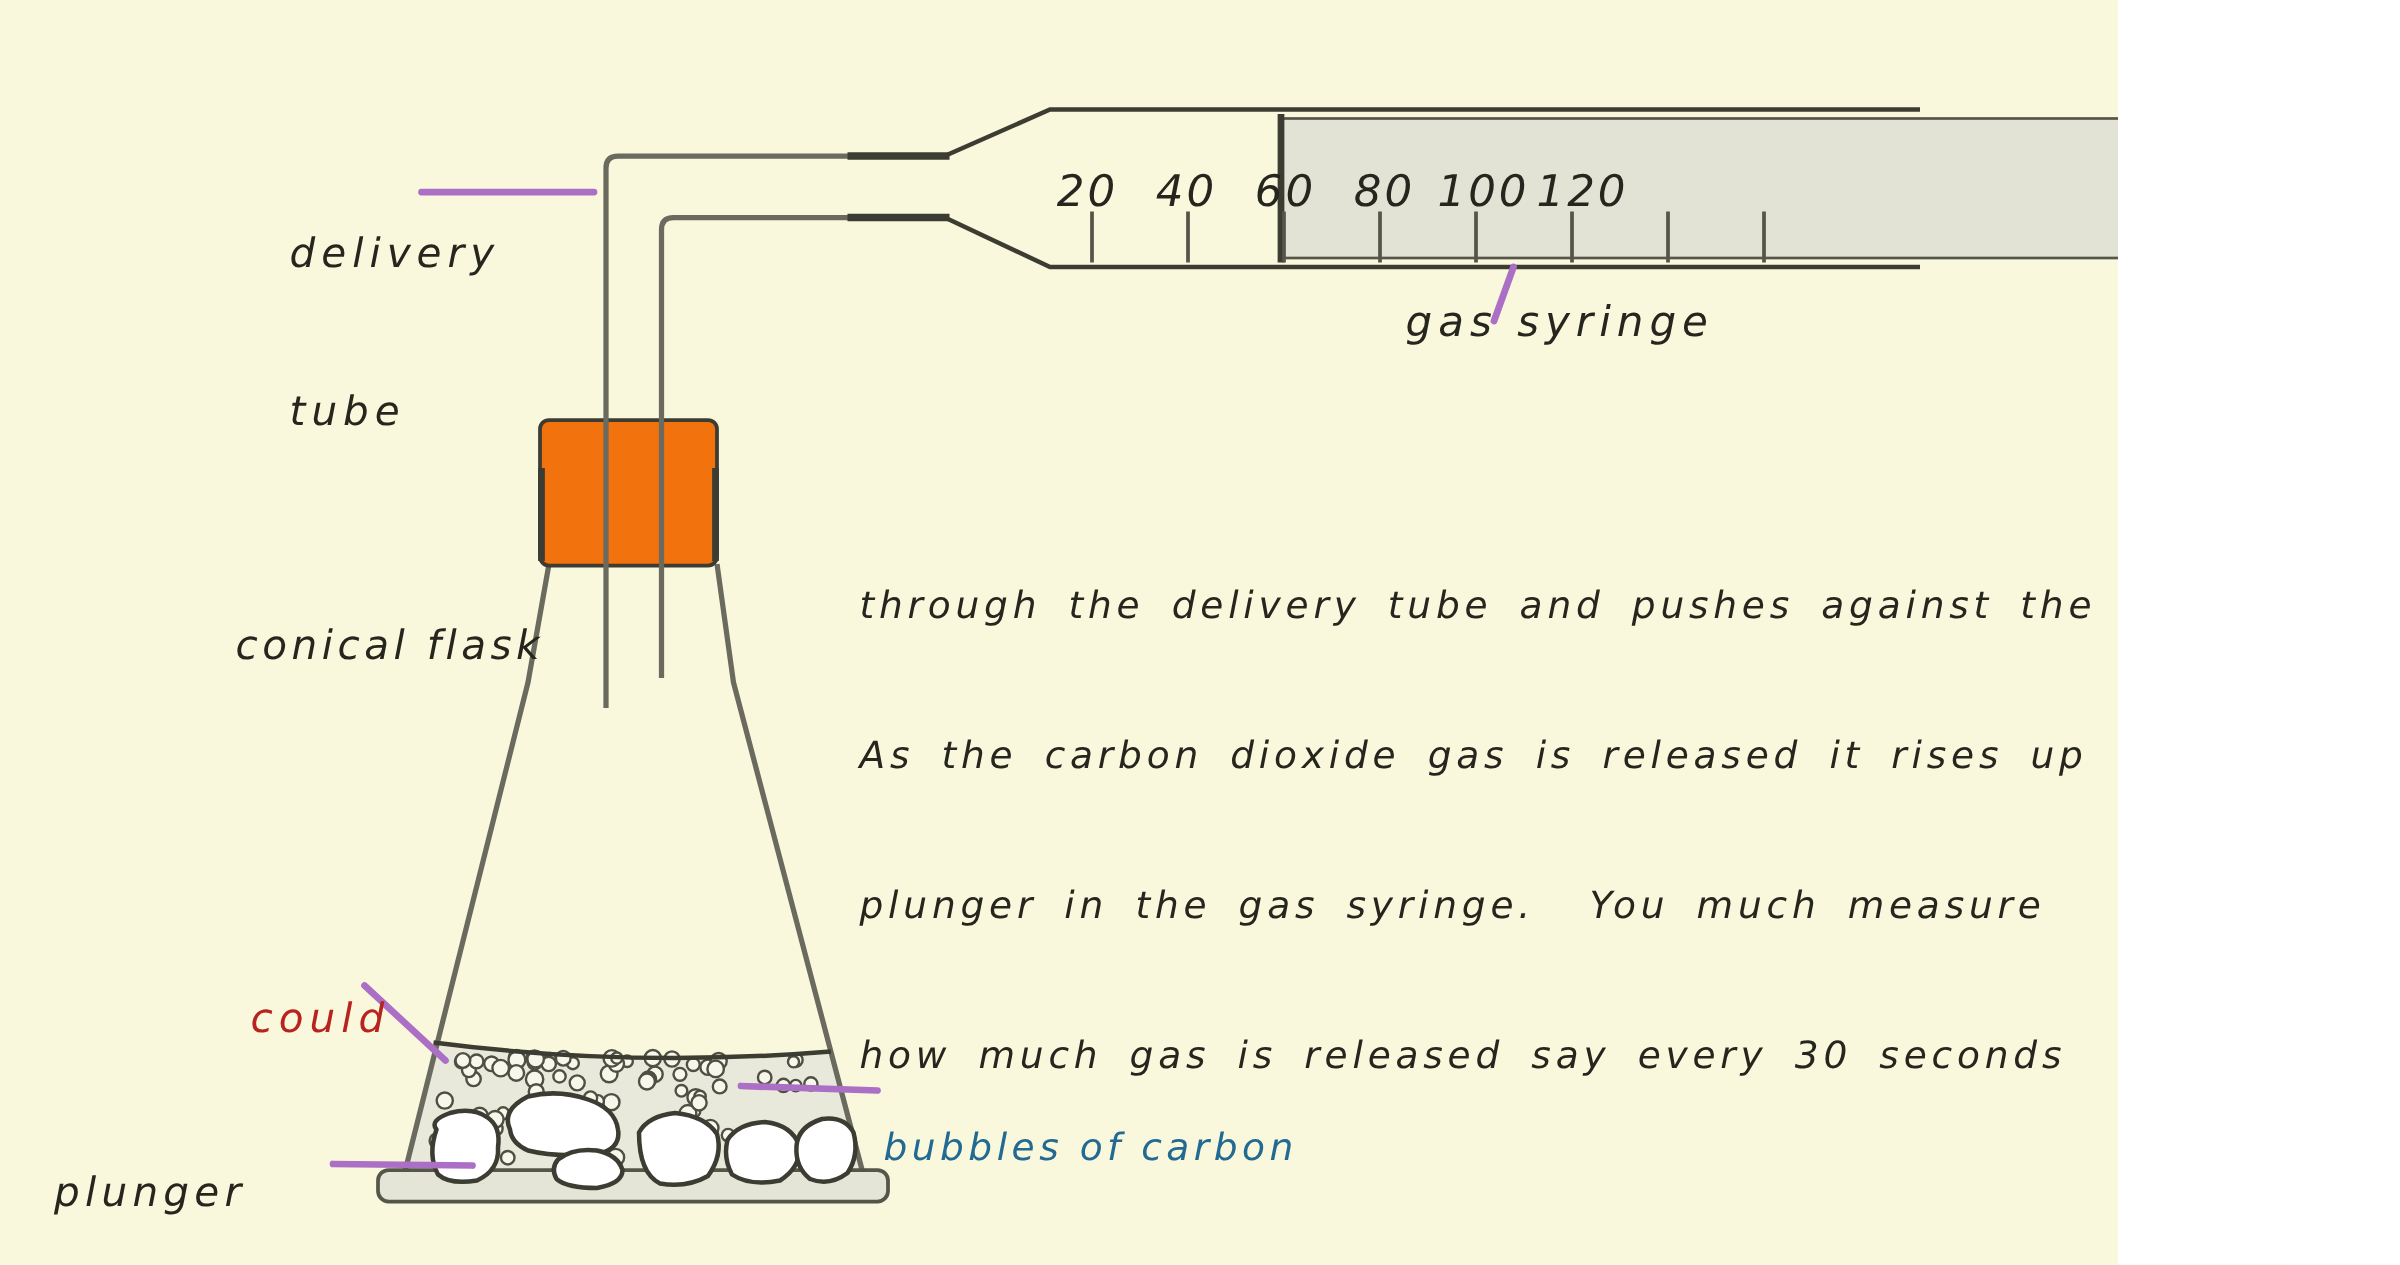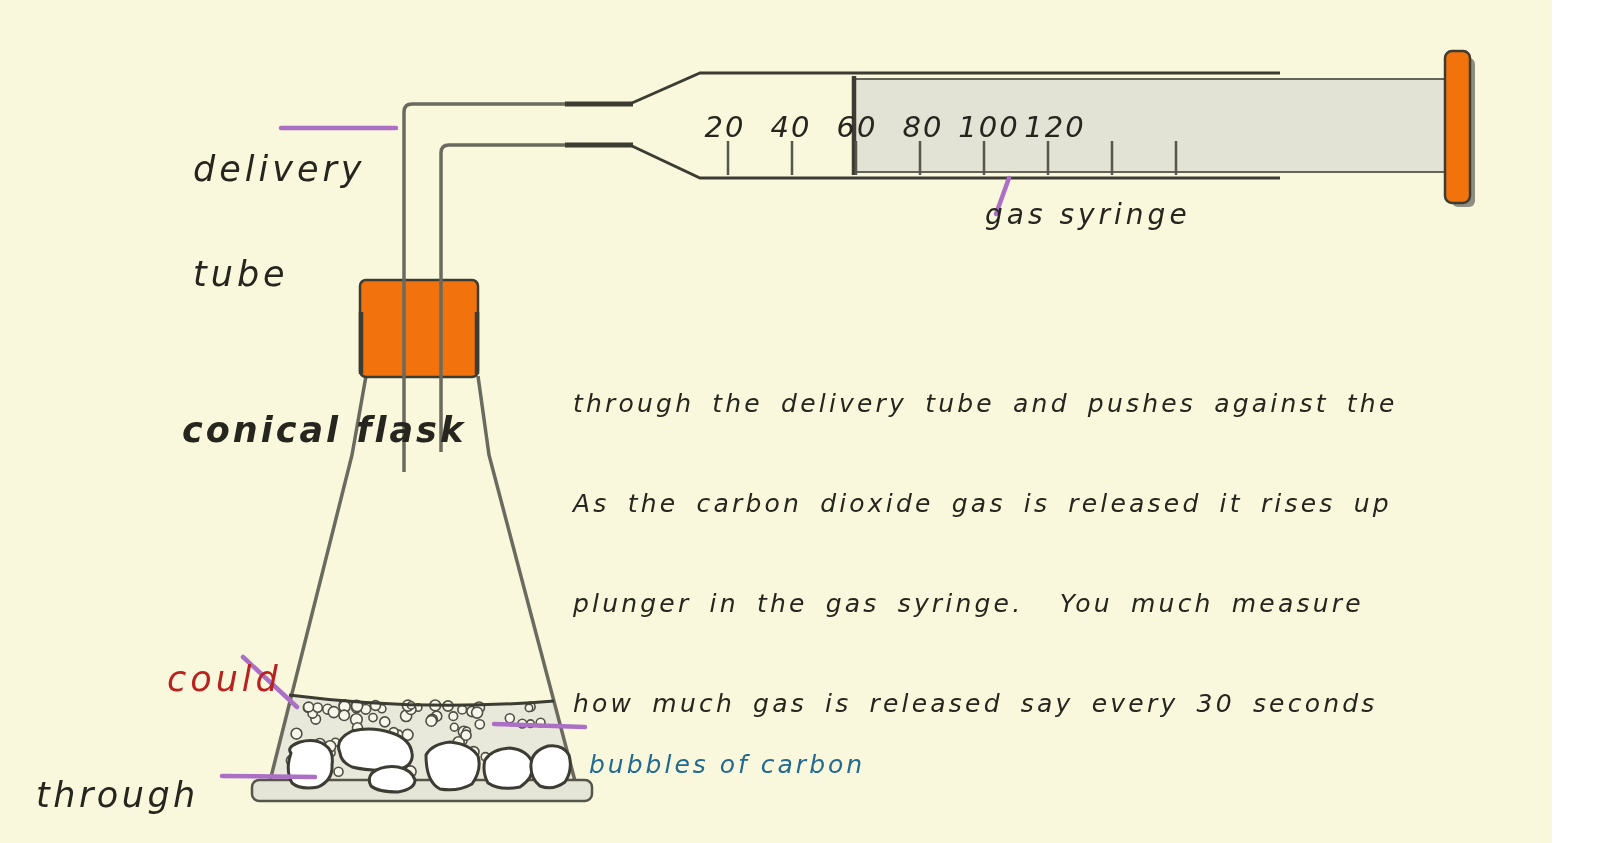--- a/index.html
+++ b/index.html
@@ -1,28 +1,28 @@
 <!DOCTYPE html>
 <html style="--background: #faf8dc; --stopper-orange: #f2730e; --cap-orange: #f2720c; --plunger-gray: #e3e3d5; --liquid-gray: #e9e9db; --base-gray: #e5e5d7; --pointer-purple: #ab6fc6; --acid-label-red: #b8221f; --bubbles-label-blue: #226a92; --outline-dark: #3c3c33; --outline-mid: #55554a; --tube-gray: #6a6a5e; --text-black: #26261e;"><head>
 <meta charset="utf-8">
 <style>
   html,body{margin:0;padding:0;}
   #canvas{
     position:relative;
-    width:1552px;height:843px;
+    width:1412px;height:843px;
     background:var(--background,#faf8dc);
     overflow:hidden;
     font-family:"DejaVu Sans",sans-serif;
   }
   #diagram-svg{position:absolute;left:0;top:0;}
   .hand{
     position:absolute;
     font-style:italic;
     color:var(--text-black,#26261e);
-    font-size:35px;
+    font-size:27px;
     letter-spacing:4px;
     line-height:35px;
     white-space:pre;
   }
   .red{color:var(--acid-label-red,#b8221f);}
   .blue{color:var(--bubbles-label-blue,#226a92);font-size:25px;letter-spacing:3px;line-height:32px;}
   #paragraph{
     position:absolute;left:573px;top:320px;
     font-style:italic;
     color:var(--text-black,#26261e);
@@ -190,30 +190,30 @@
       <line x1="222" y1="776" x2="315" y2="777"></line>
       <line x1="494" y1="724" x2="585" y2="727"></line>
     </g>
   </svg>
 
   <div class="hand" style="left:193px;top:82px;">
     <div>delivery</div>
     <div>tube</div>
   </div>
 
-  <div class="hand" style="left:182px;top:413px;letter-spacing:3px;font-weight:bold;">conical flask</div>
-
-  <div class="hand" style="left:937px;top:197px;font-size:28px;margin-left:48px;">gas syringe</div>
+  <div class="hand" style="left:157px;top:413px;letter-spacing:3px;">conical flask</div>
+
+  <div class="hand" style="left:937px;top:197px;font-size:28px;">gas syringe</div>
 
   <div class="hand red" style="left:167px;top:592px;">
     <div>could</div>
   </div>
 
   <div class="hand" style="left:36px;top:703px;line-height:37px;letter-spacing:3.5px;">
-    <div>through</div>
+    <div>plunger</div>
     
   </div>
 
   <div class="hand blue" style="left:589px;top:685px;">
     <div>bubbles of carbon</div>
     
   </div>
 
   <div id="paragraph">
     <div>through the delivery tube and pushes against the</div>

